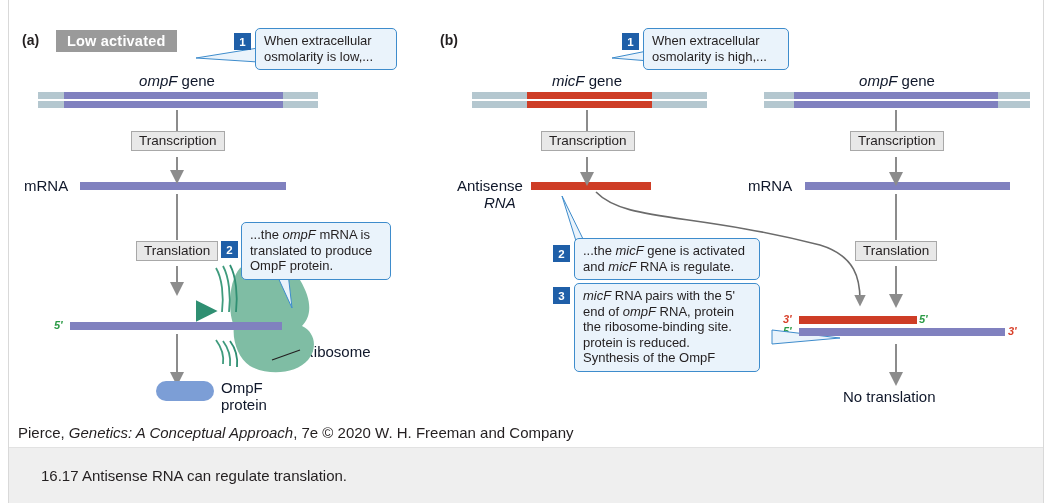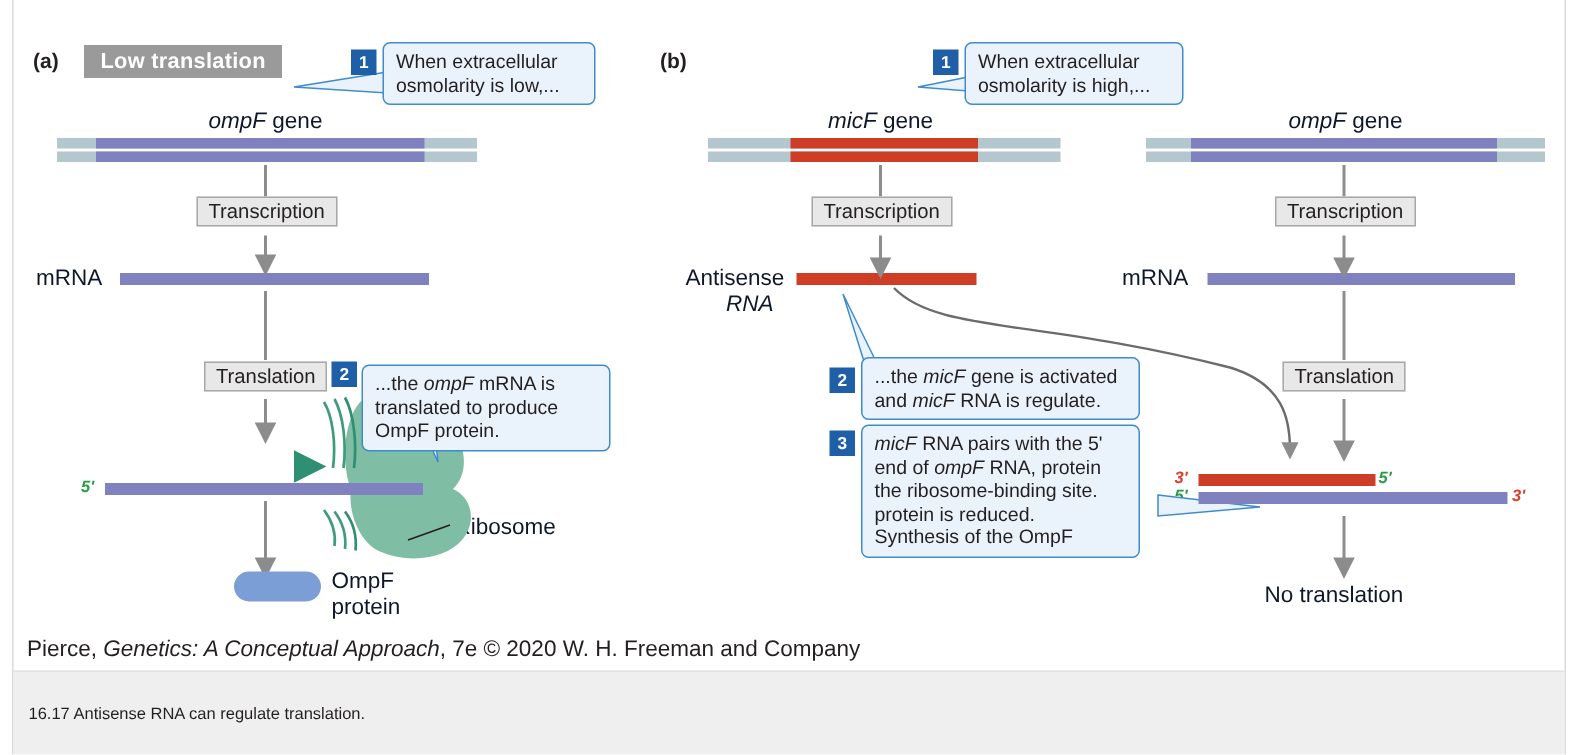--- a/index.html
+++ b/index.html
@@ -70,22 +70,22 @@
   .rna-bar { position: absolute; height: 8px; }
   .tick-end {
     position: absolute; font-size: 11px; font-weight: bold; font-style: italic;
   }
   .tick-5 { color: #2a9a45; }
   .tick-3 { color: #d8402a; }
 
   .caption-bar {
     position: absolute; left: 9px; right: 9px; bottom: 0; height: 56px;
     background: #efefef; border-top: 1px solid #e2e2e2;
-    display: flex; align-items: center; padding-left: 10px;
-    font-size: 11px; color: #231f20;
+    display: flex; align-items: center; padding-left: 32px;
+    font-size: 15px; color: #231f20;
   }
   .credit {
     position: absolute; left: 18px; font-size: 15px; color: #231f20;
     white-space: nowrap;
   }
   .credit i { font-style: italic; }
 
   svg.overlay { position: absolute; inset: 0; width: 1052px; height: 503px; pointer-events: none; z-index: 2; }
   svg.overlay.under { z-index: 1; }
 </style>
@@ -167,21 +167,21 @@
       <path d="M662,48 L612,58 L662,62 Z" fill="#eaf3fb" stroke="#3e8ccc" stroke-width="1"></path>
 
       <path d="M584,241 L562,196 L576,241 Z" fill="#eaf3fb" stroke="#3e8ccc" stroke-width="1"></path>
 
       <path d="M772,330 L840,338 L772,344 Z" fill="#eaf3fb" stroke="#3e8ccc" stroke-width="1"></path>
     </g>
   </svg>
 
   <div class="panel-letter" style="left:22px; top:32px;">(a)</div>
 
-  <div class="cond-banner" style="left:56px; top:30px;">Low translation</div>
+  <div class="cond-banner" style="left:56px; top:30px;">Low activated</div>
 
   <div class="step-badge" style="left:234px; top:33px;">1</div>
 
   <div class="callout" style="left:255px; top:28px; width:142px;">
     <div>When extracellular</div>
     <div>osmolarity is low,...</div>
   </div>
 
   <div class="label center" style="left:110px; top:72px; width:134px;">
     <i>ompF</i><span> gene</span>
@@ -196,21 +196,21 @@
     </div>
   </div>
 
   <div class="proc-box" style="left:131px; top:131px;">Transcription</div>
 
   <div class="label" style="left:24px; top:177px;">mRNA</div>
   <div class="rna-bar" style="left:80px; top:182px; width:206px; background:#8081bf;"></div>
 
   <div class="step-badge" style="left:221px; top:241px;">2</div>
 
-  <div class="callout" style="left:241px; top:222px; width:166px;margin-top:21px;">
+  <div class="callout" style="left:241px; top:222px; width:150px;">
     <div><span>...the </span><i>ompF</i><span> mRNA is</span></div>
     <div>translated to produce</div>
     <div>OmpF protein.</div>
   </div>
 
   <div class="proc-box" style="left:136px; top:241px;">Translation</div>
 
   <div class="tick-end tick-5" style="left:54px; top:319px;">5'</div>
   <div class="rna-bar" style="left:70px; top:322px; width:212px; background:#8081bf; z-index:4;"></div>
   <div class="tick-end tick-3" style="left:285px; top:319px;">3'</div>

